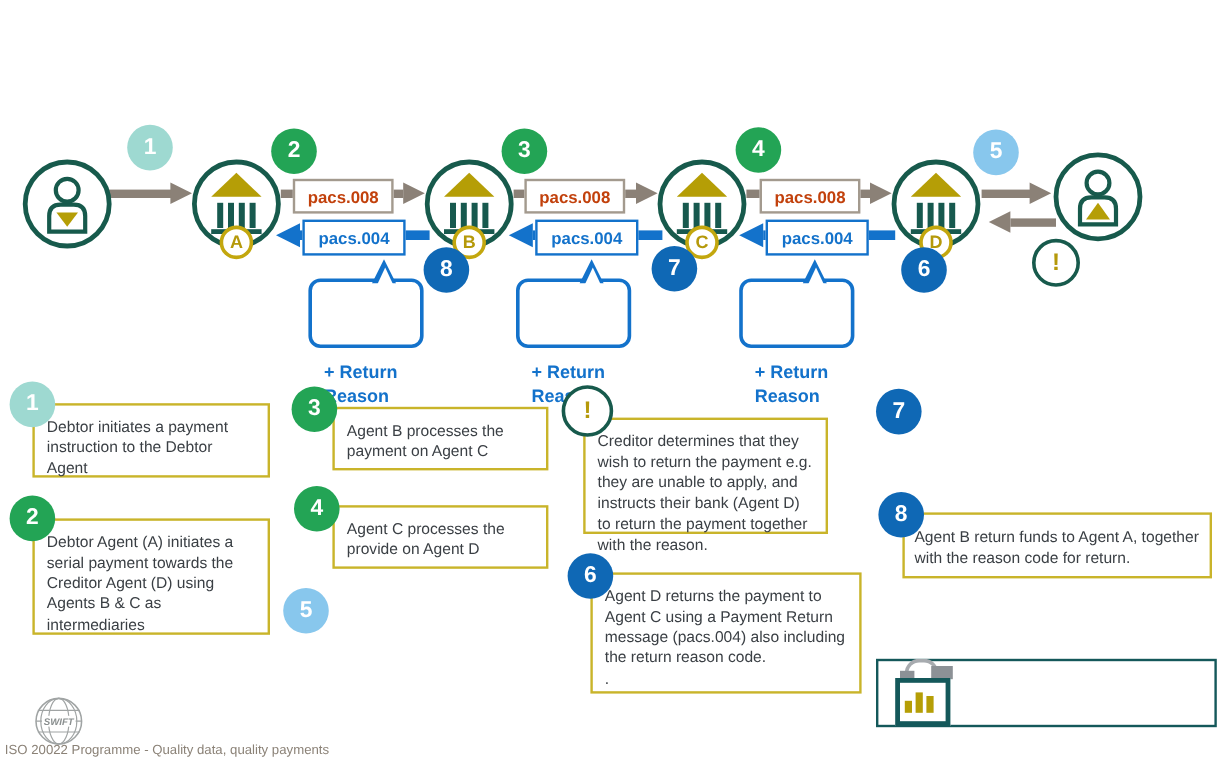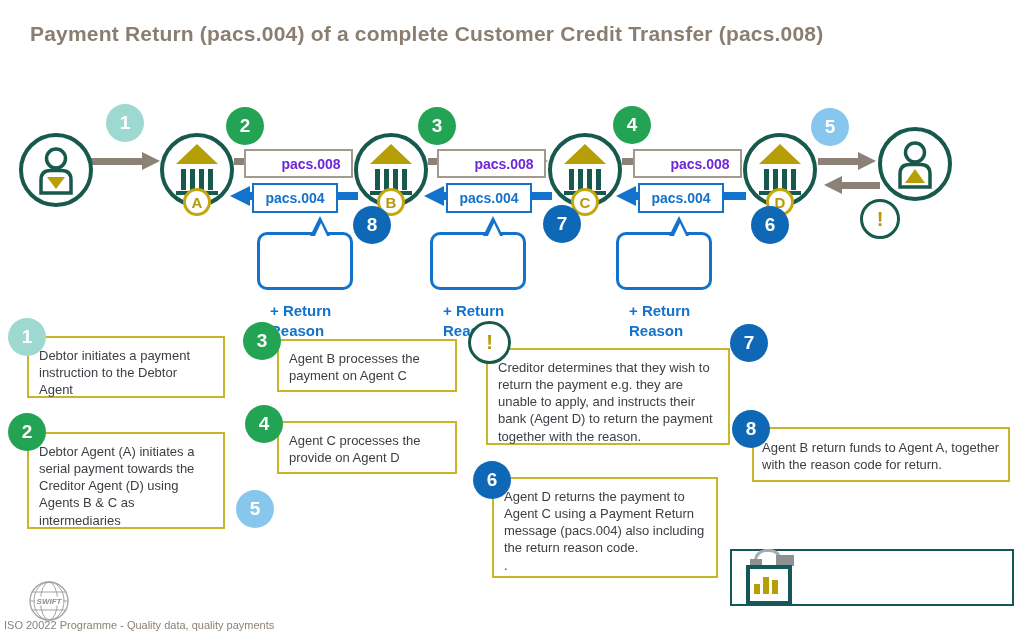--- a/index.html
+++ b/index.html
@@ -39,21 +39,21 @@
             border-left:18px solid #8b8177;z-index:1;}
   .head-g-l{width:0;height:0;border-top:9px solid transparent;border-bottom:9px solid transparent;
             border-right:18px solid #8b8177;z-index:1;}
   .shaft-b{height:8px;background:#1372cb;z-index:1;}
   .head-b-l{width:0;height:0;border-top:10px solid transparent;border-bottom:10px solid transparent;
             border-right:20px solid #1372cb;z-index:1;}
 
   
   .msg{background:#fff;display:flex;align-items:center;justify-content:center;
        font-weight:bold;font-size:14px;z-index:2;}
-  .msg-008{border:2px solid #a39a8e;color:#6d28d9;width:80px;height:25px;padding-left:25px;}
+  .msg-008{border:2px solid #a39a8e;color:#c2410c;width:80px;height:25px;}
   .msg-004{border:2px solid #1372cb;color:#1372cb;width:82px;height:26px;}
 
   
   .bubble{width:96px;height:58px;background:#fff;border:3px solid #1372cb;border-radius:10px;
           color:#1372cb;font-weight:bold;font-size:15px;line-height:1.35;padding:5px 0 0 10px;
           white-space:pre-line;z-index:2;box-sizing:border-box;}
   .ptr-out{position:absolute;top:-19px;left:50px;width:0;height:0;
            border-left:10px solid transparent;border-right:10px solid transparent;border-bottom:20px solid #1372cb;}
   .ptr-in{position:absolute;top:-12px;left:54px;width:0;height:0;
           border-left:7px solid transparent;border-right:7px solid transparent;border-bottom:15px solid #fff;}
@@ -77,21 +77,20 @@
 
   
   .footer-text{left:4px;top:619px;font-size:11px;color:#8b8277;}
   .swift-logo{left:28px;top:580px;width:42px;height:42px;}
 </style>
 </head>
 <body>
 
 <div class="stage">
 
-  <div class="abs title">Payment Return (pacs.004) of a complete Customer Credit Transfer (pacs.008)</div>
 
   <div class="abs" style="left:90px;top:158px;width:54px;">
     <div class="shaft-g"></div>
   </div>
   <div class="abs head-g-r" style="left:142px;top:152px;"></div>
 
   <div class="abs shaft-g" style="left:234px;top:158px;width:102px;"></div>
   <div class="abs head-g-r" style="left:336px;top:152px;"></div>
 
   <div class="abs shaft-g" style="left:428px;top:158px;width:102px;"></div>
@@ -228,21 +227,21 @@
   <div class="abs badge badge-green" style="left:8px;top:413px;">2</div>
 
   <div class="abs note" style="left:277px;top:339px;width:180px;height:53px;">Agent B processes the payment on Agent C</div>
   <div class="abs badge badge-green" style="left:243px;top:322px;">3</div>
 
   <div class="abs note" style="left:277px;top:421px;width:180px;height:53px;">Agent C processes the provide on Agent D</div>
   <div class="abs badge badge-green" style="left:245px;top:405px;">4</div>
 
   <div class="abs badge badge-lblue" style="left:236px;top:490px;">5</div>
 
-  <div class="abs note" style="left:486px;top:348px;width:244px;height:97px;">Creditor determines that they wish to return the payment e.g. they are unable to apply, and instructs their bank (Agent D) to return the payment together with the reason.</div>
+  <div class="abs note" style="left:486px;top:348px;width:204px;height:97px;">Creditor determines that they wish to return the payment e.g. they are unable to apply, and instructs their bank (Agent D) to return the payment together with the reason.</div>
   <div class="abs badge-alert" style="left:468px;top:321px;width:37px;height:37px;">!</div>
 
   <div class="abs note" style="left:492px;top:477px;width:226px;height:101px;">Agent D returns the payment to Agent C using a Payment Return message (pacs.004) also including the return reason code.
 .</div>
   <div class="abs badge badge-blue" style="left:473px;top:461px;">6</div>
 
   <div class="abs badge badge-blue" style="left:730px;top:324px;">7</div>
 
   <div class="abs note" style="left:752px;top:427px;width:258px;height:55px;padding:10px 8px;">Agent B return funds to Agent A, together with the reason code for return.</div>
   <div class="abs badge badge-blue" style="left:732px;top:410px;">8</div>

